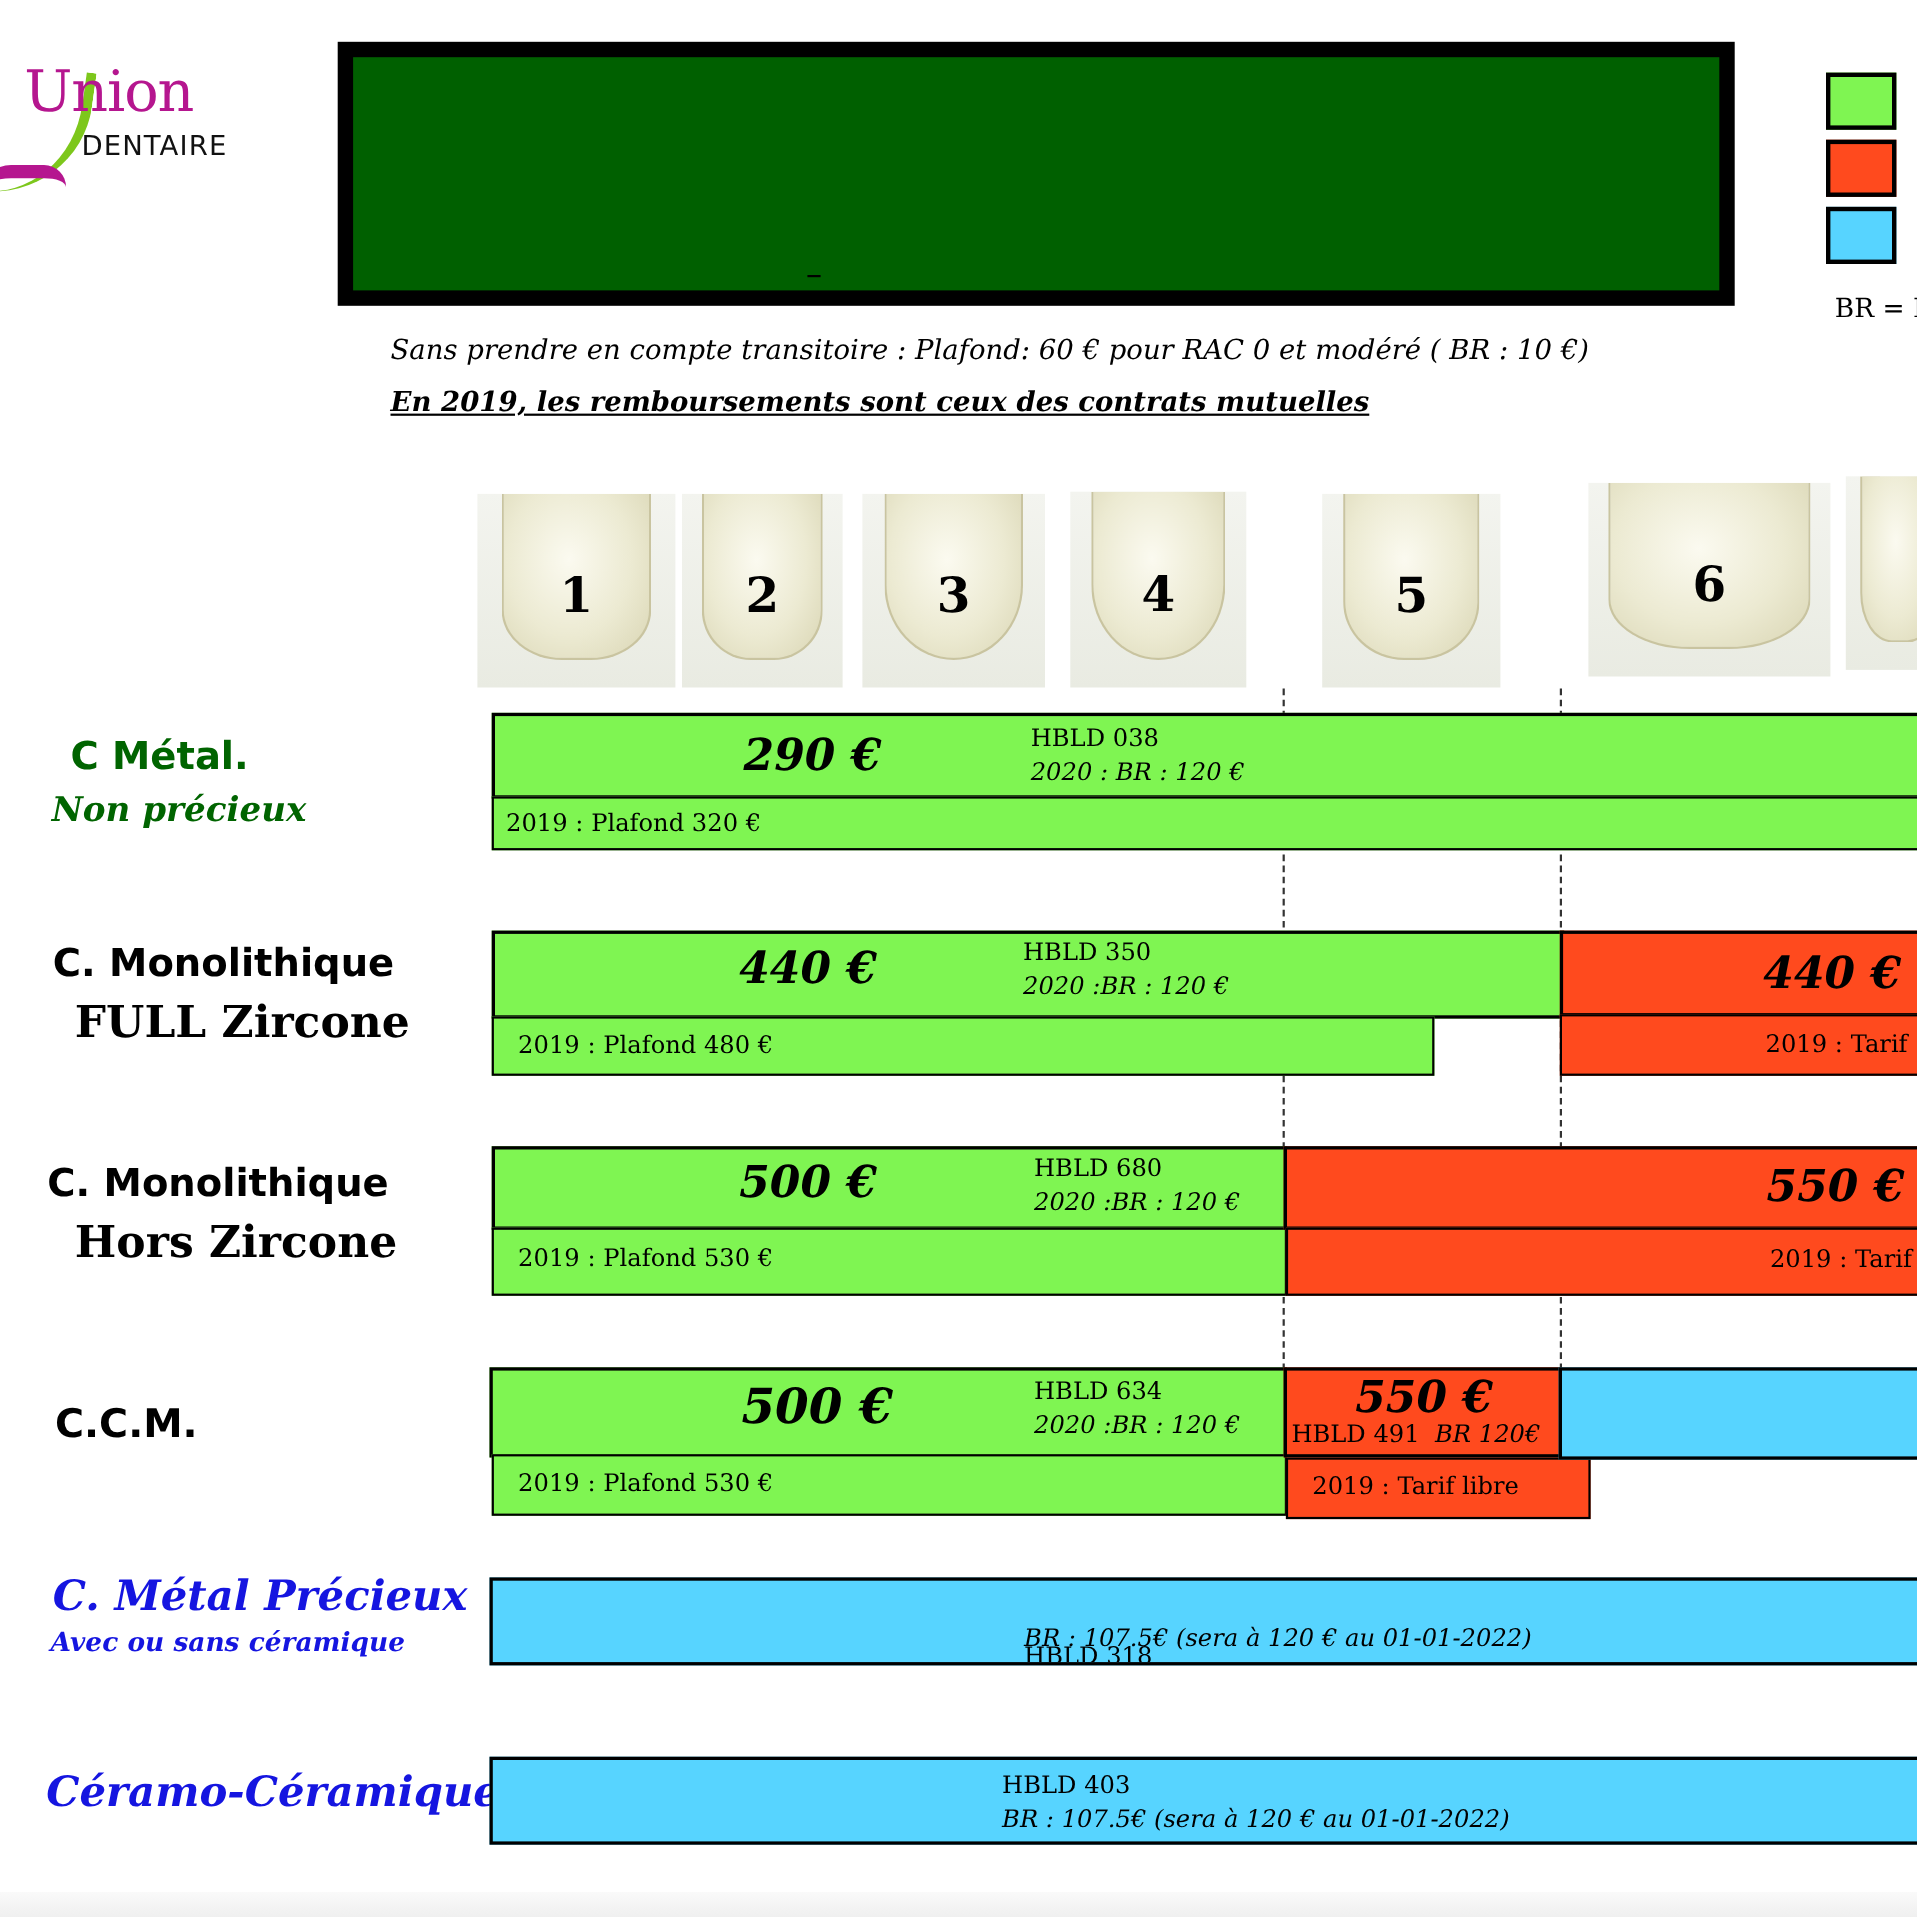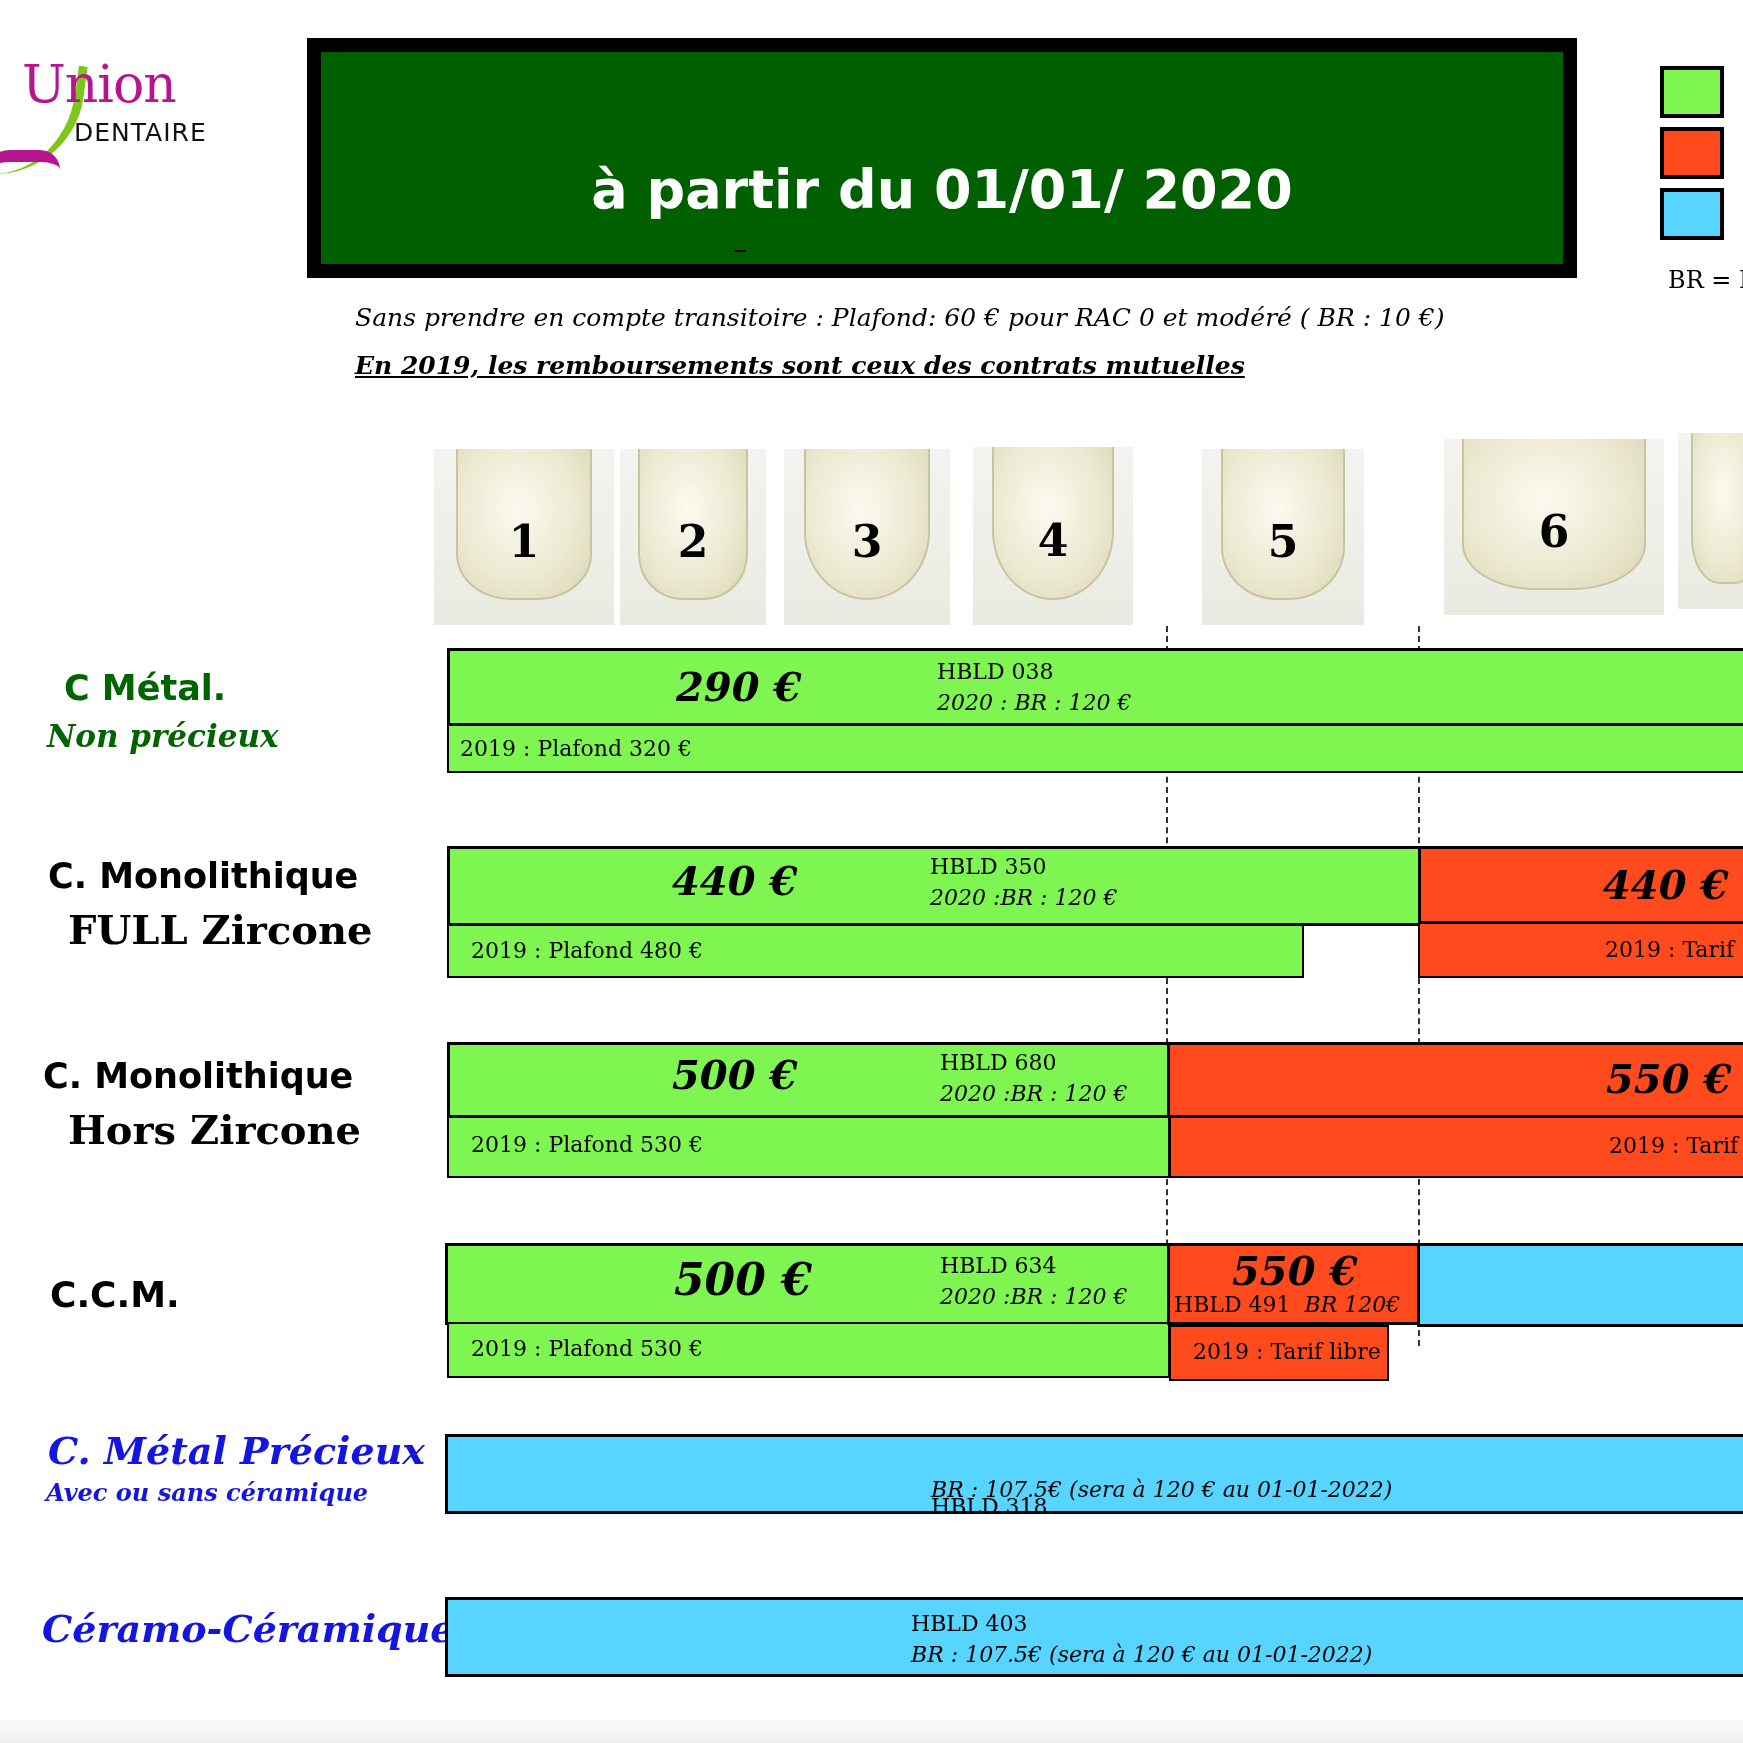--- a/index.html
+++ b/index.html
@@ -56,21 +56,20 @@
 </head>
 <body>
 
 <div class="abs logo-swoosh-green"></div>
 <div class="abs logo-swoosh-pink"></div>
 <div class="abs logo-union">Union</div>
 <div class="abs logo-dentaire">DENTAIRE</div>
 
 <div class="abs banner">
   <div class="banner-inner">
-    <div class="banner-line banner-l2">à partir du 01/01/ 2020</div>
     <div class="banner-dash"></div>
   </div>
 </div>
 
 <div class="abs legend-sw green" style="top:66px;"></div>
 <div class="abs legend-sw red" style="top:127px;"></div>
 <div class="abs legend-sw blue" style="top:188px;"></div>
 <div class="abs legend-br">BR = B</div>
 
 <div class="abs note1">Sans prendre en compte transitoire : Plafond: 60 €   pour RAC 0 et modéré  ( BR : 10 €)</div>
@@ -160,21 +159,21 @@
 </div>
 <div class="abs bar-thin green" style="left:447px; top:1322px; width:723px; height:56px;">
   <div class="old" style="left:22px; top:12px;">2019 : Plafond 530 €</div>
 </div>
 <div class="abs bar red" style="left:1167px; top:1243px; width:253px; height:82px;">
   <div class="price" style="left:62px; top:1px;">550 €</div>
   <div class="code" style="left:4px; top:43px;">
     <span>HBLD 491</span>&nbsp;&nbsp;<span style="font-style:italic;">BR 120€</span>
   </div>
 </div>
-<div class="abs bar-thin red" style="left:1169px; top:1325px; width:220px; height:56px;">
+<div class="abs bar-thin red" style="left:1169px; top:1325px; width:277px; height:56px;">
   <div class="old" style="left:22px; top:12px;">2019 : Tarif libre</div>
 </div>
 <div class="abs bar blue" style="left:1417px; top:1243px; width:330px; height:84px;"></div>
 
 <div class="abs rlabel" style="left:48px; top:1428px; font-size:38px; font-style:italic; font-weight:bold; color:#1515e0;">C. Métal Précieux</div>
 <div class="abs rlabel" style="left:46px; top:1478px; font-size:24px; font-style:italic; font-weight:bold; color:#1515e0;">Avec ou sans céramique</div>
 <div class="abs bar blue" style="left:445px; top:1434px; width:1305px; height:80px;">
   <div class="code" style="left:483px; top:6px;margin-top:48px;">HBLD 318</div>
   <div class="code" style="left:483px; top:37px; font-style:italic;">BR : 107.5€   (sera à 120 € au 01-01-2022)</div>
 </div>

